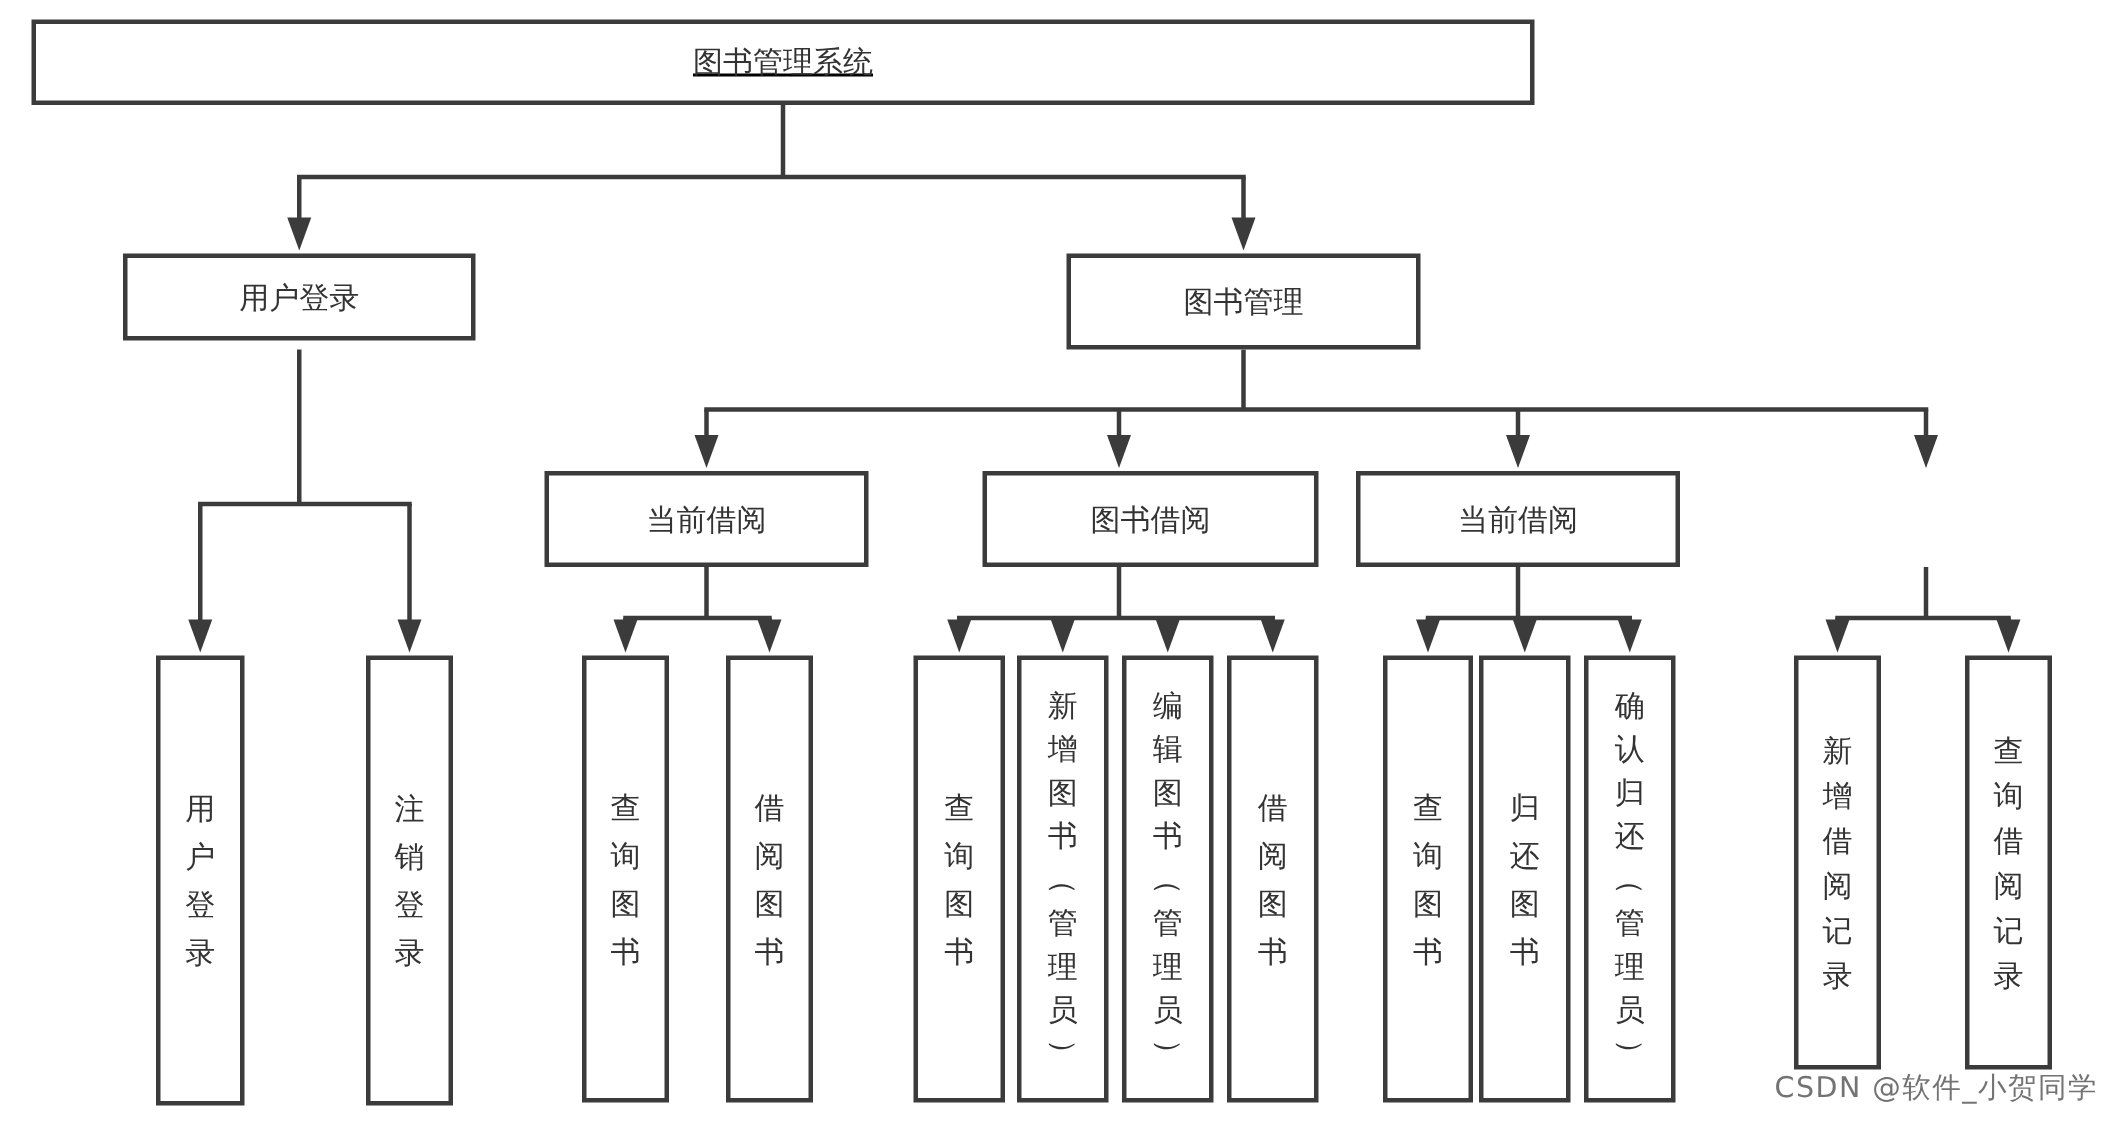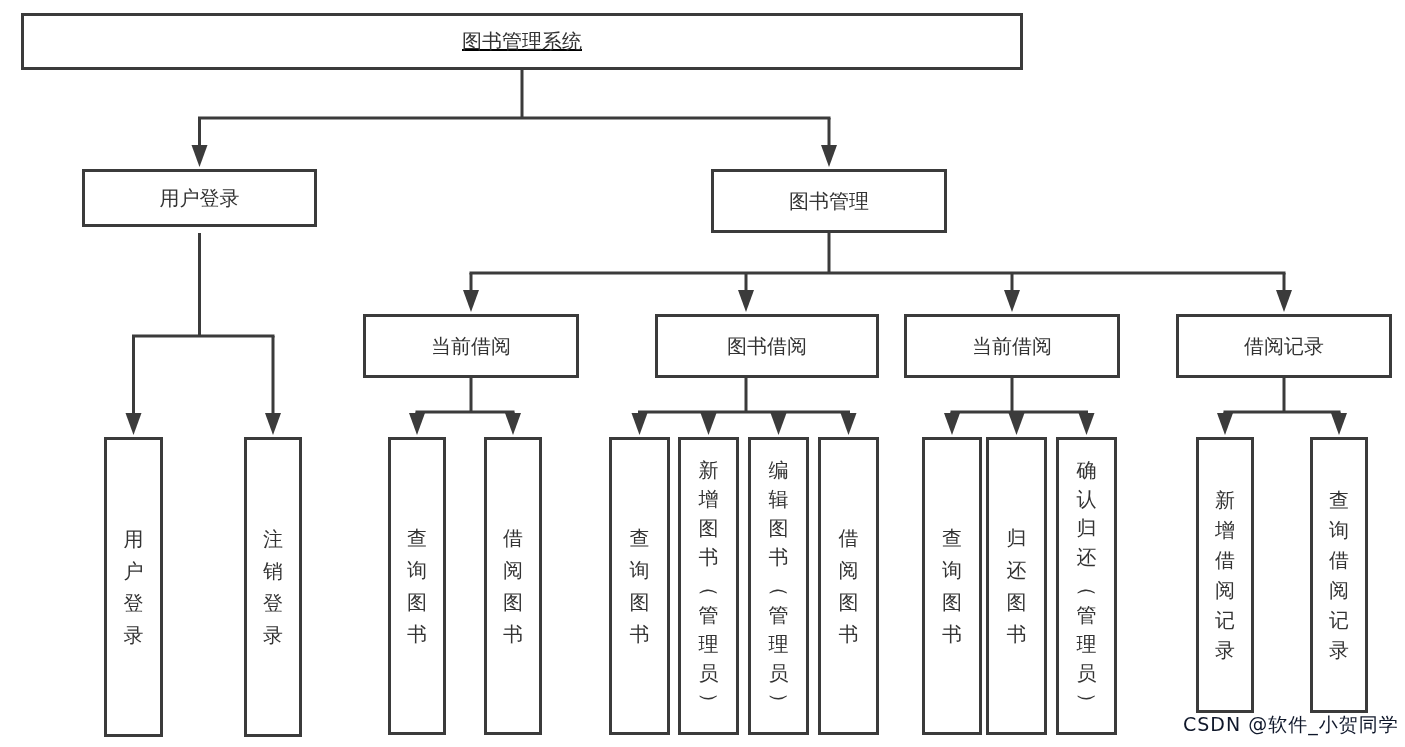--- a/index.html
+++ b/index.html
@@ -10,21 +10,21 @@
   svg.conn{position:absolute;left:0;top:0;width:1405px;height:747px;}
   .node{
     position:absolute;background:#ffffff;border:3px solid #3b3b3b;
     box-sizing:border-box;display:flex;align-items:center;justify-content:center;
   }
   .node .label{font-size:20px;color:#333333;white-space:nowrap;}
   .node.vert .label{display:flex;flex-direction:column;align-items:center;white-space:normal;}
   .node.vert .ch{display:block;text-align:center;}
   .node.vert .ch.rot{transform:rotate(90deg);}
   .watermark{
-    position:absolute;left:1183px;top:712px;font-size:19px;color:#0f172a;
+    position:absolute;left:1183px;top:712px;font-size:19px;color:#737373;
     letter-spacing:1px;white-space:nowrap;
   }
 </style>
 </head>
 <body>
 
 <div class="canvas">
   <svg class="conn" xmlns="http://www.w3.org/2000/svg">
       <line x1="522" y1="70" x2="522" y2="118" stroke="#3b3b3b" stroke-width="3"></line>
       <line x1="198" y1="118" x2="830.5" y2="118" stroke="#3b3b3b" stroke-width="3"></line>
@@ -107,23 +107,20 @@
     </div>
     <div class="node horiz" style="left: 363px; top: 314px; width: 216px; height: 64px;">
       <span class="label">当前借阅</span>
     </div>
     <div class="node horiz" style="left: 655px; top: 314px; width: 224px; height: 64px;">
       <span class="label">图书借阅</span>
     </div>
     <div class="node horiz" style="left: 904px; top: 314px; width: 216px; height: 64px;">
       <span class="label">当前借阅</span>
     </div>
-    <div class="node horiz" style="left: 1176px; top: 314px; width: 216px; height: 64px;">
-      <span class="label">借阅记录</span>
-    </div>
     <div class="node vert" style="left: 388px; top: 437px; width: 58px; height: 298px;">
       <span class="label" style="line-height: 32px;">
         <span class="ch">查</span>
         <span class="ch">询</span>
         <span class="ch">图</span>
         <span class="ch">书</span>
       </span>
     </div>
     <div class="node vert" style="left: 484px; top: 437px; width: 58px; height: 298px;">
       <span class="label" style="line-height: 32px;">

